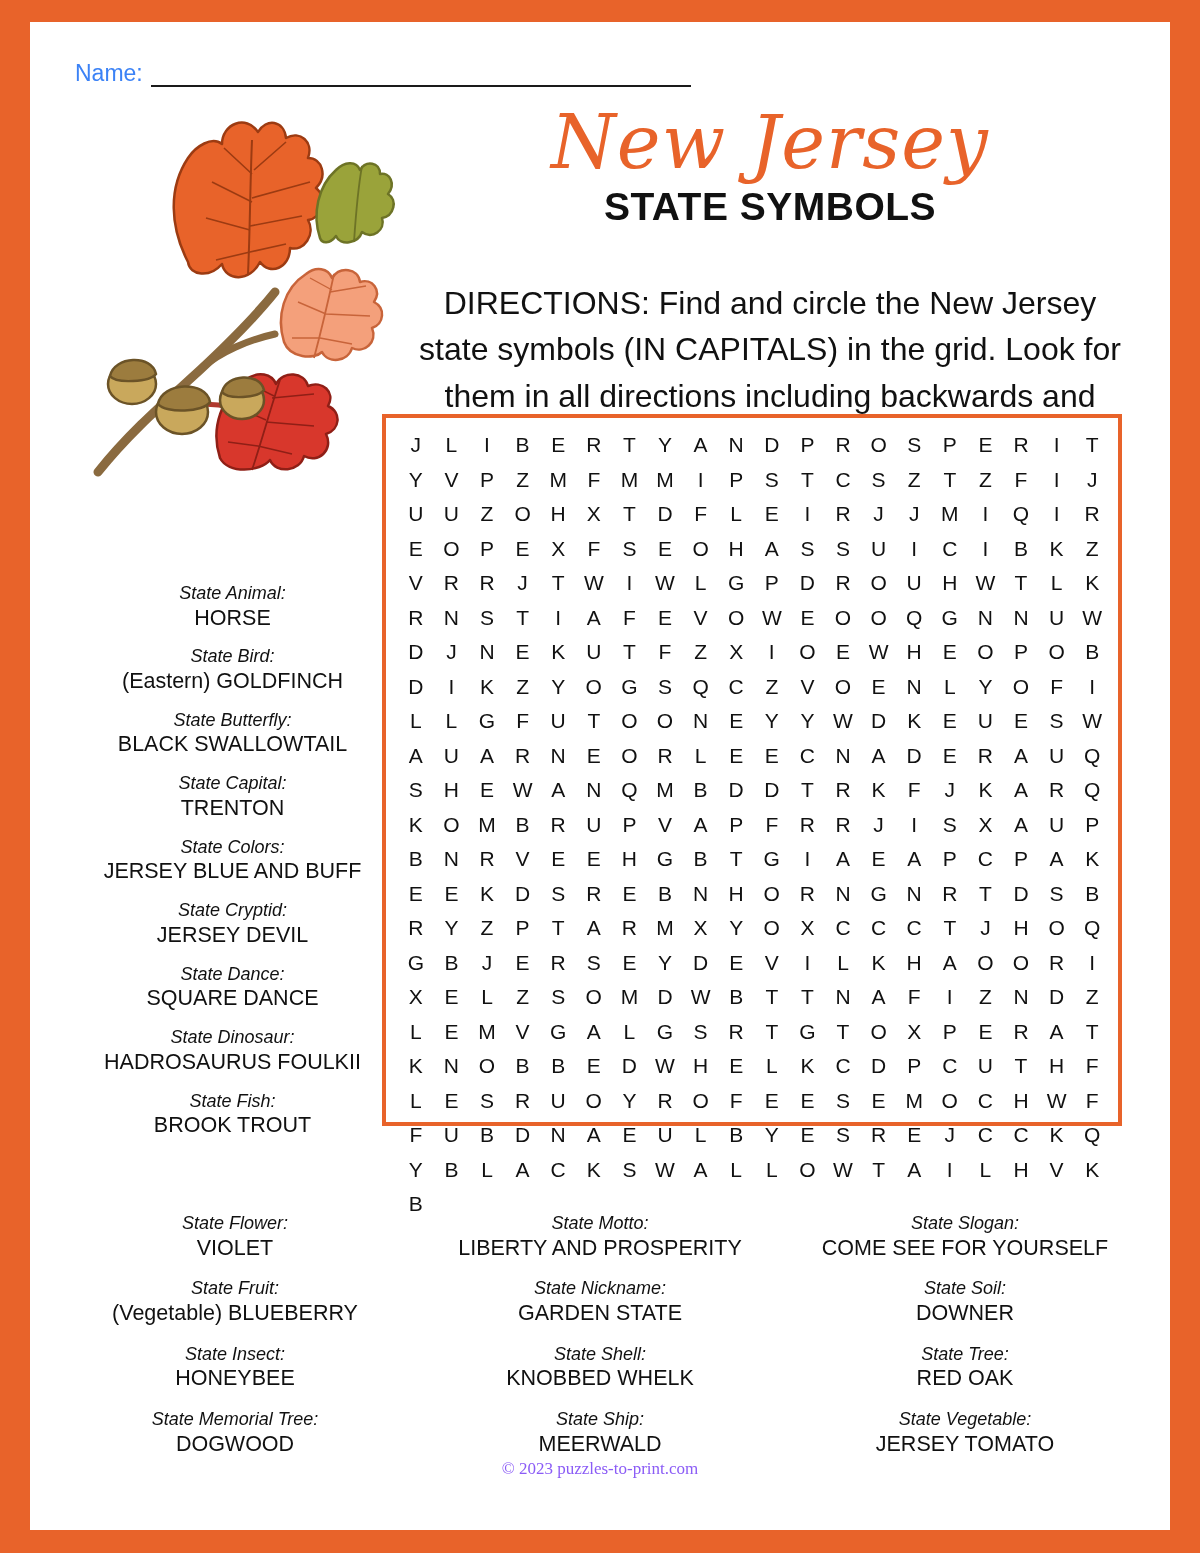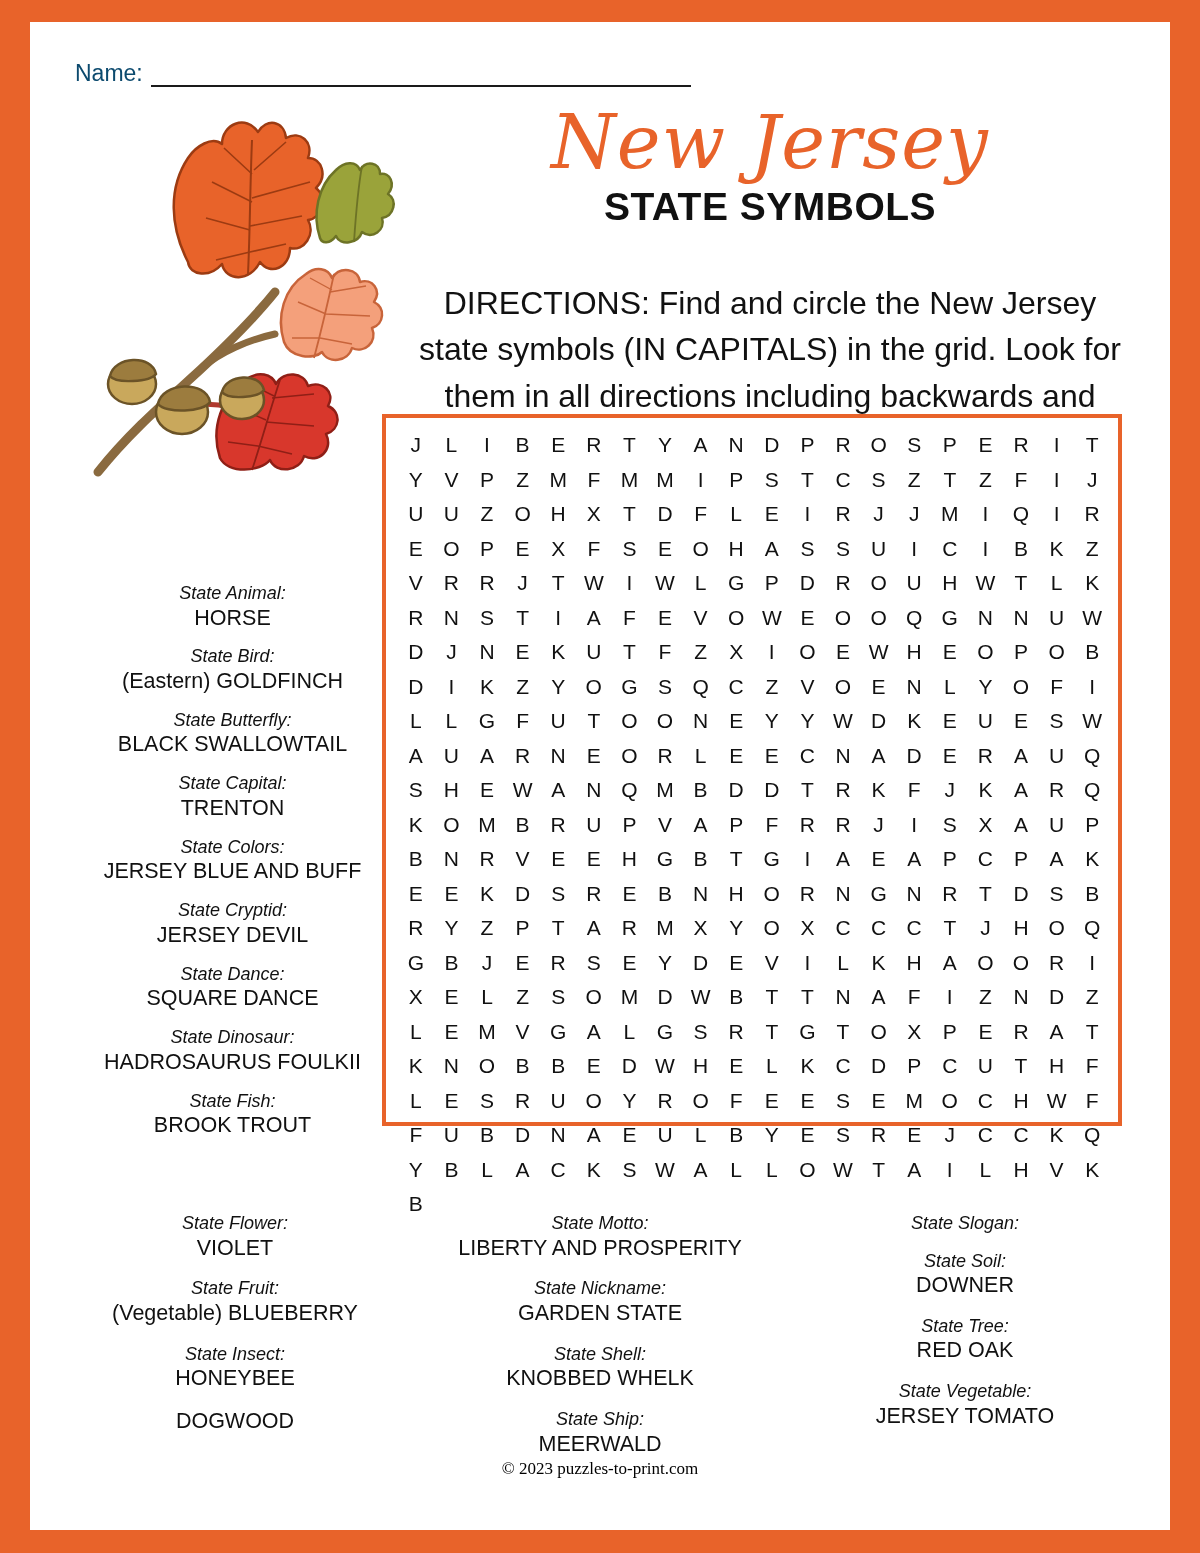--- a/index.html
+++ b/index.html
@@ -28,21 +28,21 @@
     left: 0;
     top: 38px;
     width: 1140px;
     height: 40px;
   }
   .field {
     position: absolute;
     display: flex;
     align-items: flex-end;
     font-size: 23px;
-    color: #0c4a6e;
+    color: #3b82f6;
   }
   .field .lbl { white-space: nowrap; }
   .field .rule {
     display: inline-block;
     border-bottom: 2px solid #1a1a1a;
     height: 20px;
     margin-left: 8px;
   }
   .field-name { left: 45px; top: 0; }
   .field-name .rule { width: 540px; }
@@ -158,21 +158,21 @@
   .bcol.col1 { width: 330px; }
   .bcol .entry { margin-bottom: 15px; }
 
   .footer {
     position: absolute;
     left: 0;
     top: 1437px;
     width: 1140px;
     text-align: center;
     font-size: 17px;
-    color: #000000;
+    color: #8b5cf6;
     font-family: "Liberation Serif", serif;
   }
 </style>
 </head>
 <body>
 
 <div class="page">
 
   <div class="header-row">
     <div class="field field-name">
@@ -723,20 +723,21 @@
         </div>
         <div class="entry">
           <div class="cat">State Fruit:</div>
           <div class="ans">(Vegetable) BLUEBERRY</div>
         </div>
         <div class="entry">
           <div class="cat">State Insect:</div>
           <div class="ans">HONEYBEE</div>
         </div>
         <div class="entry">
+          <div class="cat">State Memorial Tree:</div>
           <div class="ans">DOGWOOD</div>
         </div>
       </div>
       <div class="bcol col2">
         <div class="entry">
           <div class="cat">State Motto:</div>
           <div class="ans">LIBERTY AND PROSPERITY</div>
         </div>
         <div class="entry">
           <div class="cat">State Nickname:</div>
@@ -747,20 +748,21 @@
           <div class="ans">KNOBBED WHELK</div>
         </div>
         <div class="entry">
           <div class="cat">State Ship:</div>
           <div class="ans">MEERWALD</div>
         </div>
       </div>
       <div class="bcol col3">
         <div class="entry">
           <div class="cat">State Slogan:</div>
+          <div class="ans">COME SEE FOR YOURSELF</div>
         </div>
         <div class="entry">
           <div class="cat">State Soil:</div>
           <div class="ans">DOWNER</div>
         </div>
         <div class="entry">
           <div class="cat">State Tree:</div>
           <div class="ans">RED OAK</div>
         </div>
         <div class="entry">

